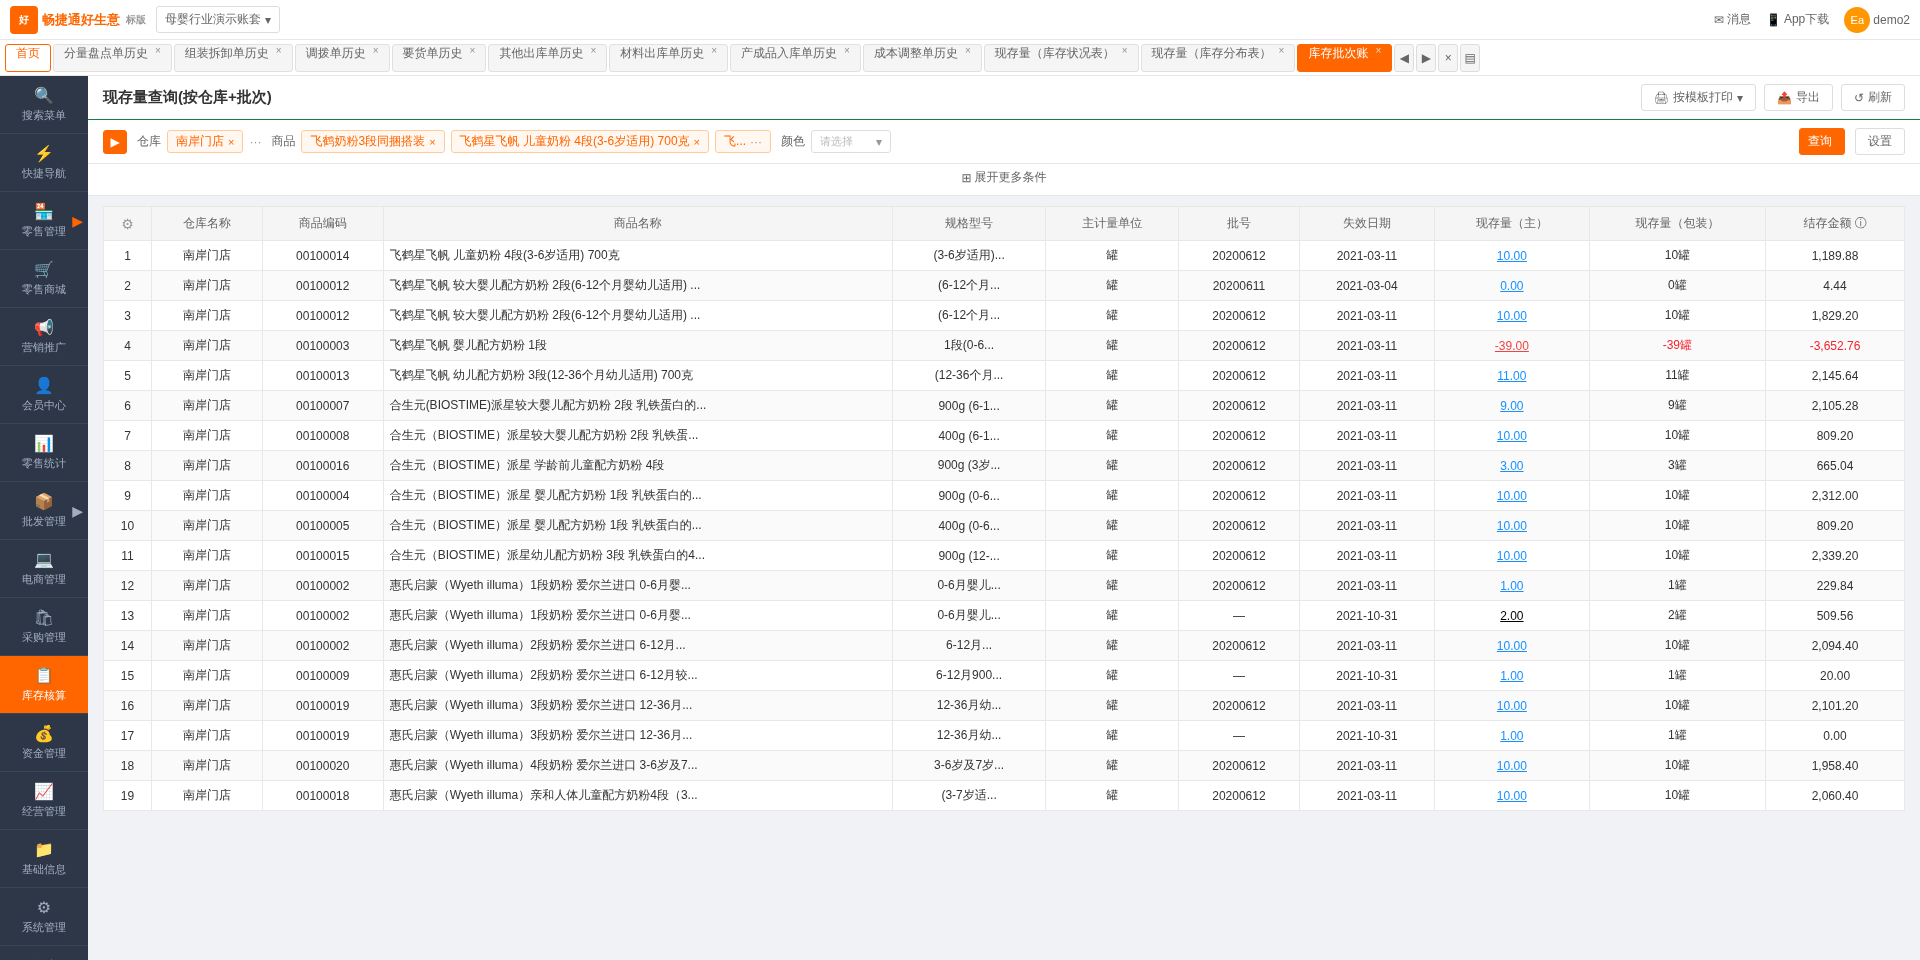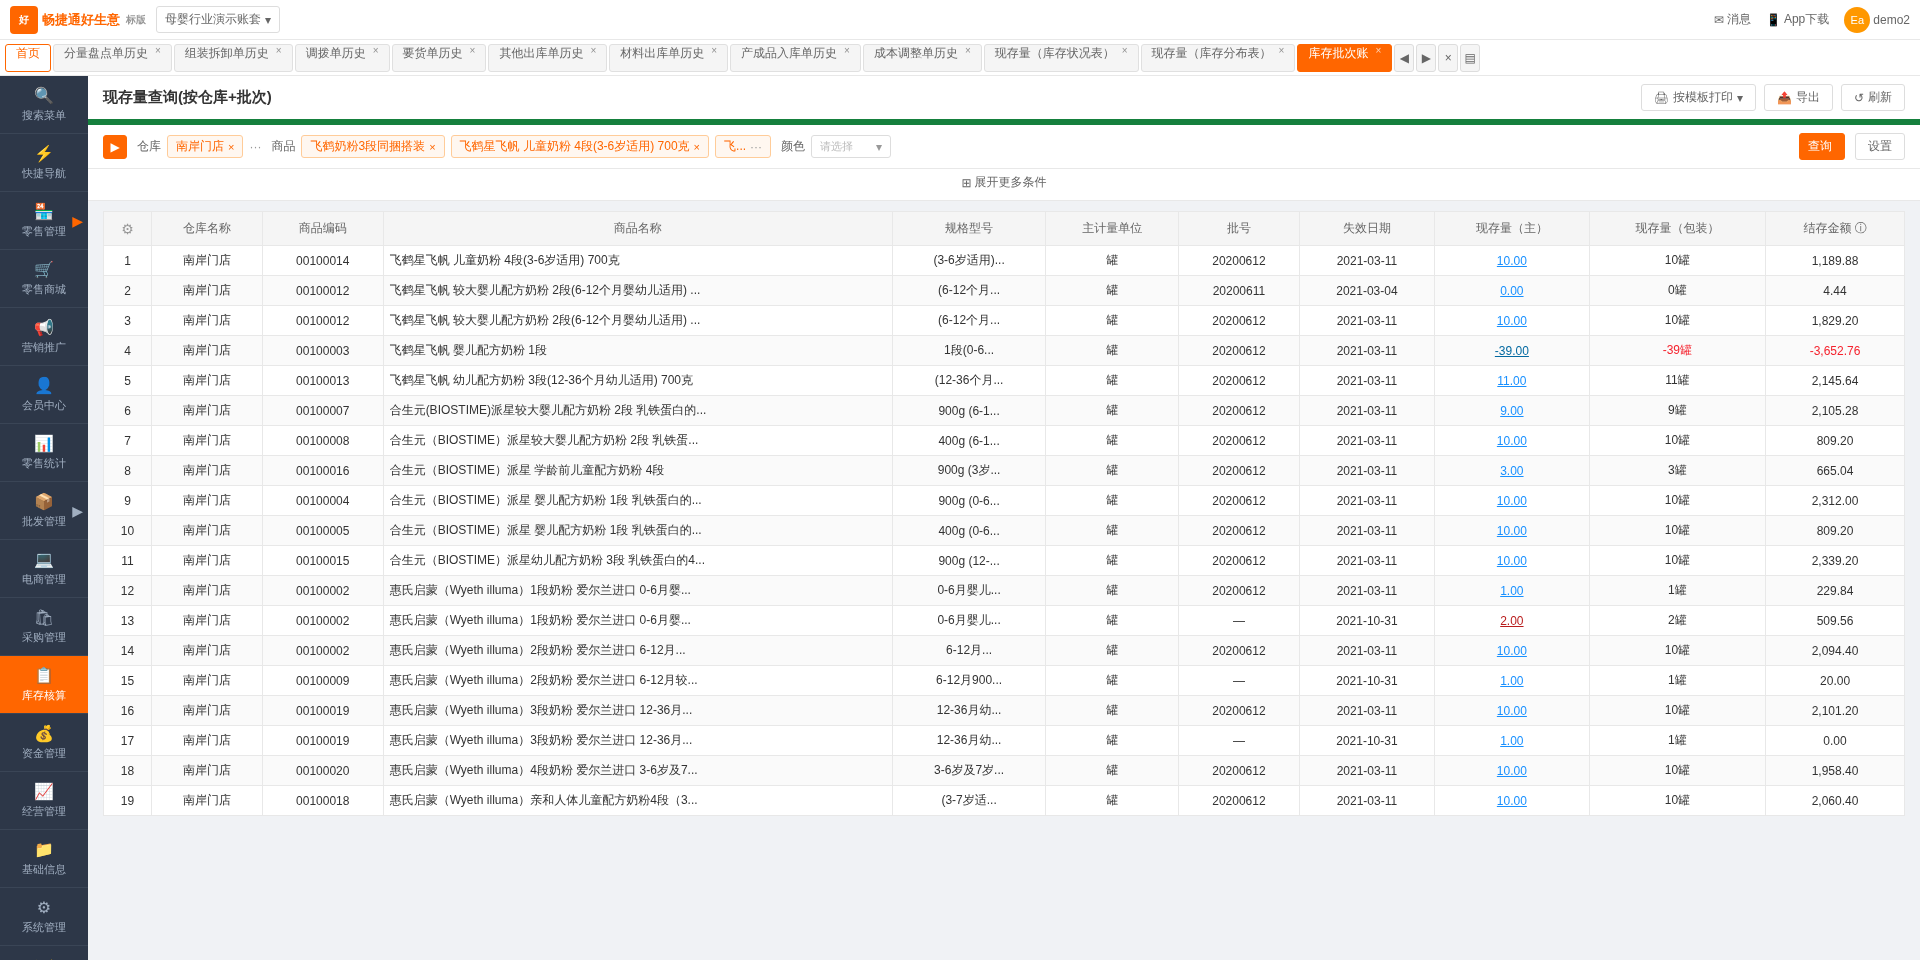--- a/index.html
+++ b/index.html
@@ -29,21 +29,21 @@
     
     .sidebar { width: 88px; background: #2d3748; display: flex; flex-direction: column; overflow-y: auto; flex-shrink: 0; }
     .sidebar-item { padding: 10px 5px; text-align: center; color: #a0aec0; cursor: pointer; font-size: 11px; border-bottom: 1px solid #3a4556; }
     .sidebar-item.active { background: #ff6600; color: #fff; }
     .sidebar-item .s-icon { font-size: 16px; margin-bottom: 3px; }
 
     
     .content { flex: 1; display: flex; flex-direction: column; overflow: hidden; background: #f0f2f5; }
 
     
-    .page-header { background: #fff; padding: 8px 15px; display: flex; align-items: center; justify-content: space-between; border-bottom: 6px solid #15803d; }
+    .page-header { background: #fff; padding: 8px 15px; display: flex; align-items: center; justify-content: space-between; border-bottom: 1px solid #15803d; }
     .page-title { font-size: 15px; font-weight: bold; color: #333; }
     .header-actions { display: flex; align-items: center; gap: 8px; }
     .btn { padding: 4px 12px; border-radius: 3px; cursor: pointer; font-size: 12px; border: 1px solid #ddd; background: #fff; display: flex; align-items: center; gap: 4px; }
     .btn-primary { background: #ff6600; color: #fff; border-color: #ff6600; padding-left: 8px; }
     .btn-outline { border: 1px solid #ddd; color: #666; }
 
     
     .filter-bar { background: #fff; padding: 8px 15px; border-bottom: 1px solid #e8e8e8; display: flex; align-items: center; gap: 10px; flex-wrap: wrap; }
     .filter-group { display: flex; align-items: center; gap: 6px; }
     .filter-label { color: #666; font-size: 12px; white-space: nowrap; }
@@ -357,21 +357,21 @@
   </tr>
             <tr class="even">
     <td>4</td>
     <td>南岸门店</td>
     <td>00100003</td>
     <td style="text-align:left;max-width:280px;overflow:hidden;text-overflow:ellipsis">飞鹤星飞帆 婴儿配方奶粉 1段</td>
     <td>1段(0-6...</td>
     <td>罐</td>
     <td>20200612</td>
     <td>2021-03-11</td>
-    <td class="num-link num-negative" style="color:#0369a1;text-decoration:underline;cursor:pointer">-39.00</td>
+    <td class="num-link num-negative" style="color:#ef4444;text-decoration:underline;cursor:pointer">-39.00</td>
     <td class="num-negative" style="color:#f5222d">-39罐</td>
     <td style="color:#f5222d">-3,652.76</td>
   </tr>
             <tr>
     <td>5</td>
     <td>南岸门店</td>
     <td>00100013</td>
     <td style="text-align:left;max-width:280px;overflow:hidden;text-overflow:ellipsis">飞鹤星飞帆 幼儿配方奶粉 3段(12-36个月幼儿适用) 700克</td>
     <td>(12-36个月...</td>
     <td>罐</td>
@@ -474,21 +474,21 @@
   </tr>
             <tr>
     <td>13</td>
     <td>南岸门店</td>
     <td>00100002</td>
     <td style="text-align:left;max-width:280px;overflow:hidden;text-overflow:ellipsis">惠氏启蒙（Wyeth illuma）1段奶粉 爱尔兰进口 0-6月婴...</td>
     <td>0-6月婴儿...</td>
     <td>罐</td>
     <td>—</td>
     <td>2021-10-31</td>
-    <td class="num-link" style="color:#b91c1c;text-decoration:underline;cursor:pointer">2.00</td>
+    <td class="num-link" style="color:#000000;text-decoration:underline;cursor:pointer">2.00</td>
     <td class="" style="">2罐</td>
     <td style="">509.56</td>
   </tr>
             <tr class="even">
     <td>14</td>
     <td>南岸门店</td>
     <td>00100002</td>
     <td style="text-align:left;max-width:280px;overflow:hidden;text-overflow:ellipsis">惠氏启蒙（Wyeth illuma）2段奶粉 爱尔兰进口 6-12月...</td>
     <td>6-12月...</td>
     <td>罐</td>

